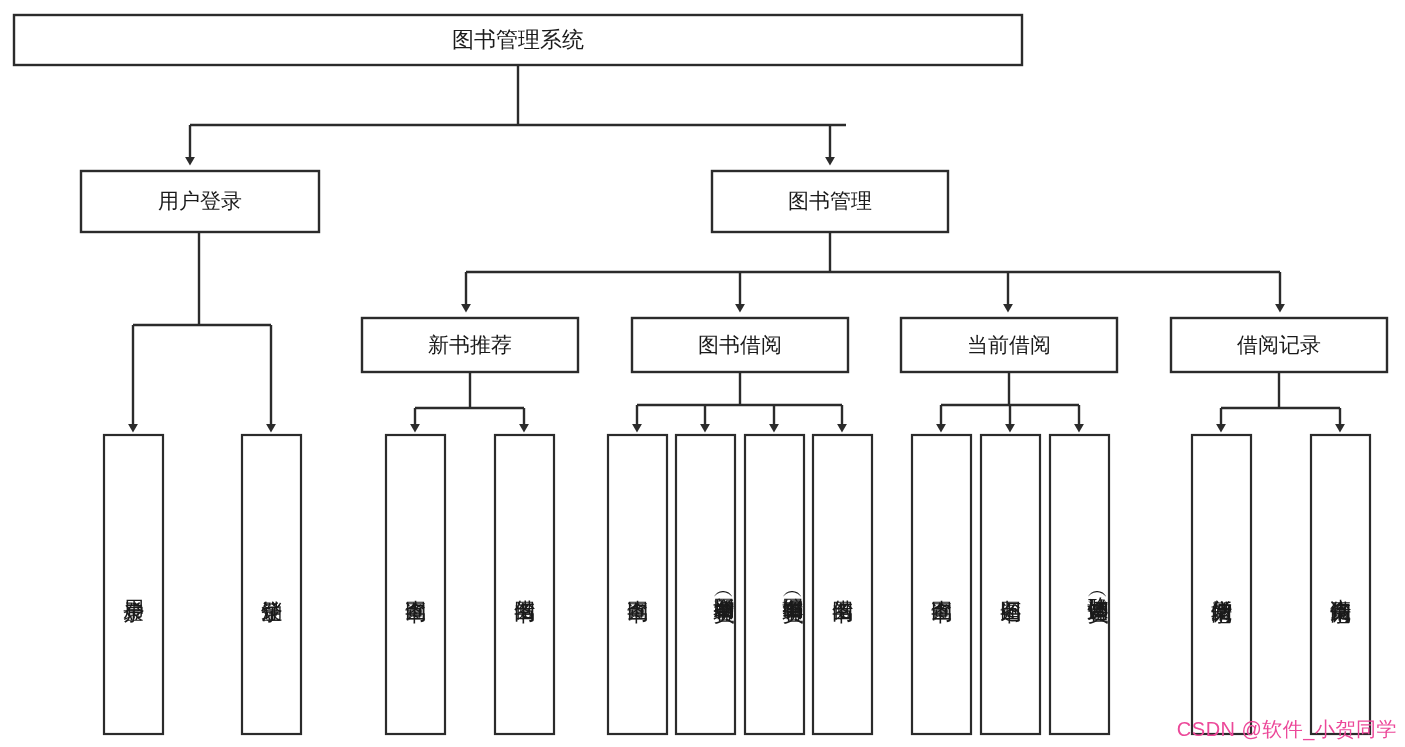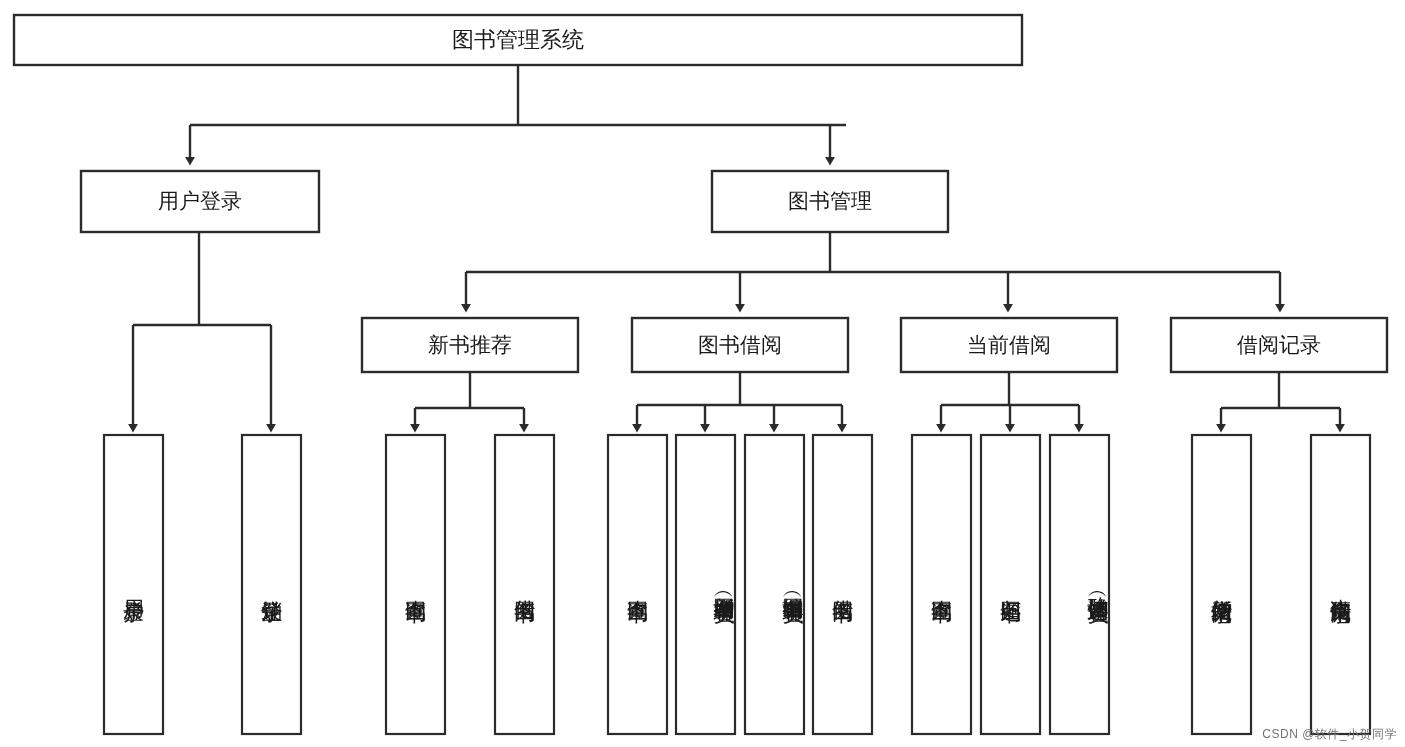--- a/index.html
+++ b/index.html
@@ -27,21 +27,21 @@
     text-orientation:upright;
     font-family:"Liberation Sans","DejaVu Sans",sans-serif;
     font-size:21px;line-height:1.06;color:#1a1a1a;
     letter-spacing:1px;
     text-align:center;
     pointer-events:none;
   }
   #watermark{
     position:absolute;right:8px;bottom:4px;
     font-family:"Liberation Sans","DejaVu Sans",sans-serif;
-    font-size:12px;color:#737373;letter-spacing:.5px;
+    font-size:20px;color:#ec4899;letter-spacing:.5px;
     user-select:none;
   }
 </style>
 </head>
 <body>
 
 <div id="stage">
 
   <svg id="diagram" viewBox="0 0 1405 747">
     <defs>

